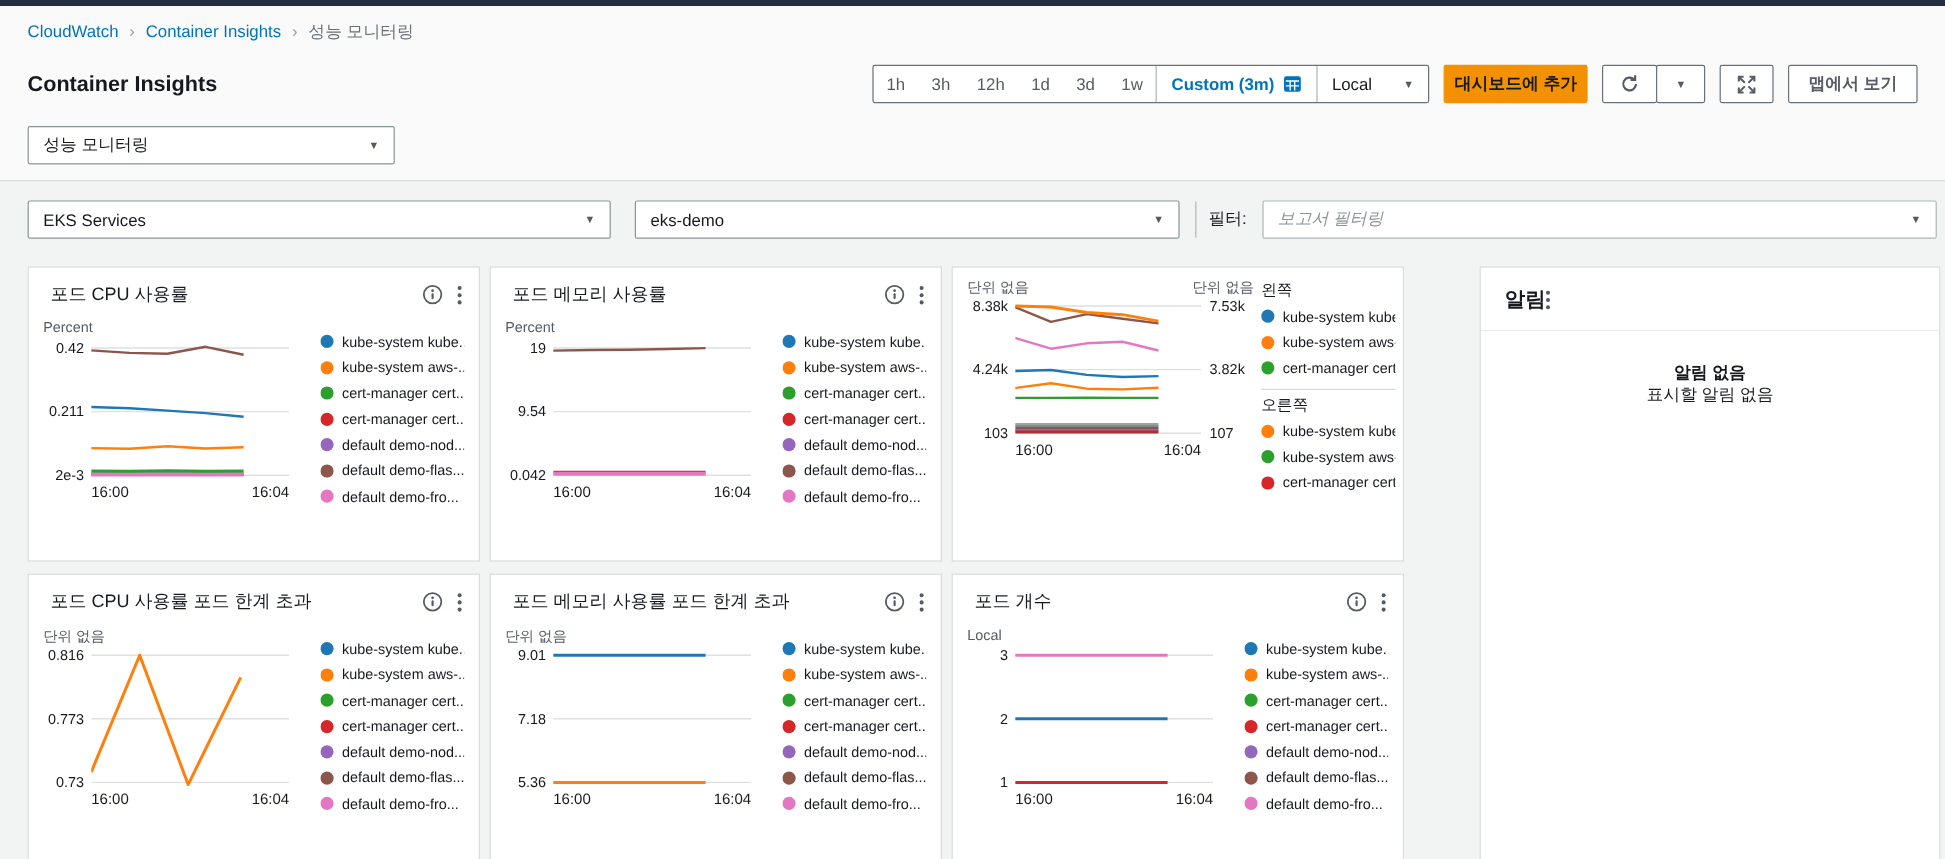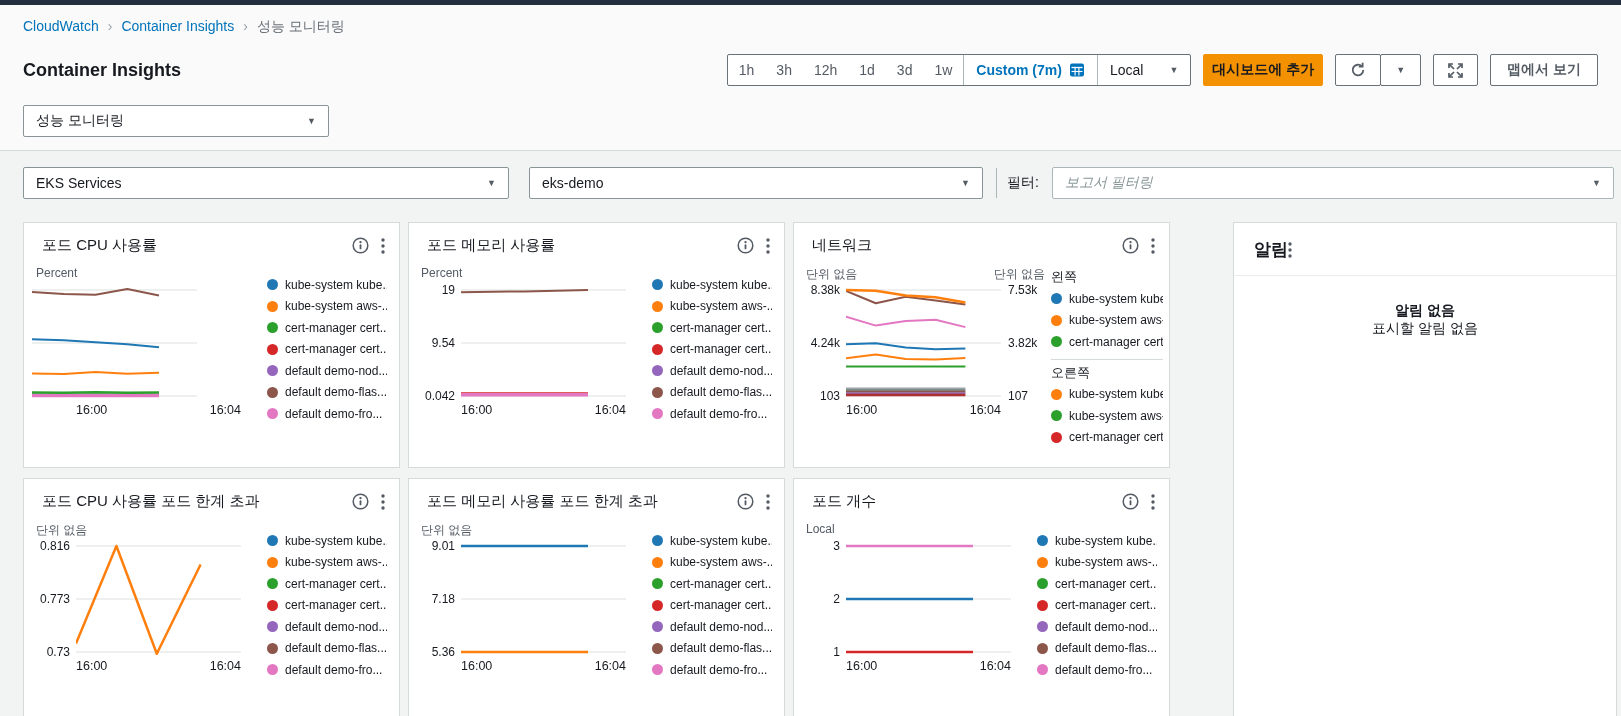--- a/index.html
+++ b/index.html
@@ -99,21 +99,21 @@
     <h1 class="page-title">Container Insights</h1>
     <div class="toolbar">
       <div class="range-group">
         <span class="range-item">1h</span>
         <span class="range-item">3h</span>
         <span class="range-item">12h</span>
         <span class="range-item">1d</span>
         <span class="range-item">3d</span>
         <span class="range-item">1w</span>
         <span class="range-custom">
-          <span>Custom (7m)</span>
+          <span>Custom (3m)</span>
           <span class="icon-btn">
             <svg width="16" height="16" viewBox="0 0 16 16">
               <rect x="1" y="1.5" width="14" height="13" rx="2" fill="#0073bb"></rect>
               <line x1="2.5" y1="5.5" x2="13.5" y2="5.5" stroke="#fff" stroke-width="1.3"></line>
               <line x1="6.1" y1="5.5" x2="6.1" y2="13.5" stroke="#fff" stroke-width="1.1"></line>
               <line x1="9.9" y1="5.5" x2="9.9" y2="13.5" stroke="#fff" stroke-width="1.1"></line>
               <line x1="2.5" y1="9.5" x2="13.5" y2="9.5" stroke="#fff" stroke-width="1.1"></line>
             </svg>
           </span>
         </span>
@@ -203,20 +203,25 @@
           </svg>
         </span>
       </span>
     </div>
     <div class="chart-body">
             <div class="plot-block">
               <div class="unit-row">
                 <span>Percent</span>
               </div>
               <div class="mid-row">
+                <div class="ytick-col left">
+                  <span style="top: -1px;">0.42</span>
+                  <span style="top: 52px;">0.211</span>
+                  <span style="top: 105px;">2e-3</span>
+                </div>
                 <svg width="165" height="116" viewBox="0 0 165 116">
                   <line x1="0" y1="6" x2="165" y2="6" stroke="#dde1e2" stroke-width="1.2"></line>
                   <line x1="0" y1="59" x2="165" y2="59" stroke="#dde1e2" stroke-width="1.2"></line>
                   <line x1="0" y1="112" x2="165" y2="112" stroke="#dde1e2" stroke-width="1.2"></line>
                   <polyline points="0.0,111.7 31.8,111.7 63.5,111.7 95.3,111.7 127.0,111.7" fill="none" stroke="#d62728" stroke-width="2" stroke-linejoin="round"></polyline>
                   <polyline points="0.0,110.5 31.8,110.5 63.5,110.5 95.3,110.5 127.0,110.5" fill="none" stroke="#9467bd" stroke-width="2" stroke-linejoin="round"></polyline>
                   <polyline points="0.0,111.4 31.8,111.4 63.5,111.4 95.3,111.4 127.0,111.4" fill="none" stroke="#e377c2" stroke-width="3.5" stroke-linejoin="round"></polyline>
                   <polyline points="0.0,108.4 31.8,108.7 63.5,108.2 95.3,108.7 127.0,108.4" fill="none" stroke="#2ca02c" stroke-width="2.5" stroke-linejoin="round"></polyline>
                   <polyline points="0.0,89.4 31.8,89.9 63.5,87.9 95.3,89.7 127.0,88.7" fill="none" stroke="#ff7f0e" stroke-width="2" stroke-linejoin="round"></polyline>
                   <polyline points="0.0,55.2 31.8,56.2 63.5,58.2 95.3,60.3 127.0,63.3" fill="none" stroke="#1f77b4" stroke-width="2" stroke-linejoin="round"></polyline>
@@ -333,39 +338,20 @@
               </div>
               <div class="lg-row">
                 <span class="lg-dot" style="background: rgb(227, 119, 194);"></span>
                 <span class="lg-label">default demo-fro...</span>
               </div>
             </div>
           </div>
   </div>
 
   <div class="card chart-card">
-    <div class="card-head">
-      <span class="card-title">네트워크</span>
-      <span class="head-icons">
-        <span class="icon-btn">
-          <svg width="17" height="17" viewBox="0 0 17 17">
-            <circle cx="8.5" cy="8.5" r="7.3" fill="none" stroke="#545b64" stroke-width="1.5"></circle>
-            <circle cx="8.5" cy="5.2" r="1.15" fill="#545b64"></circle>
-            <rect x="7.6" y="7.3" width="1.8" height="5" rx="0.9" fill="#545b64"></rect>
-          </svg>
-        </span>
-        <span class="icon-btn">
-          <svg width="4" height="18" viewBox="0 0 4 18" fill="#545b64">
-            <circle cx="2" cy="3" r="1.7"></circle>
-                  <circle cx="2" cy="9" r="1.7"></circle>
-                  <circle cx="2" cy="15" r="1.7"></circle>
-          </svg>
-        </span>
-      </span>
-    </div>
     <div class="chart-body">
             <div class="plot-block">
               <div class="unit-row">
                 <span>단위 없음</span>
                 <span>단위 없음</span>
               </div>
               <div class="mid-row">
                 <div class="ytick-col left">
                   <span style="top: -1px;">8.38k</span>
                   <span style="top: 52px;">4.24k</span>

